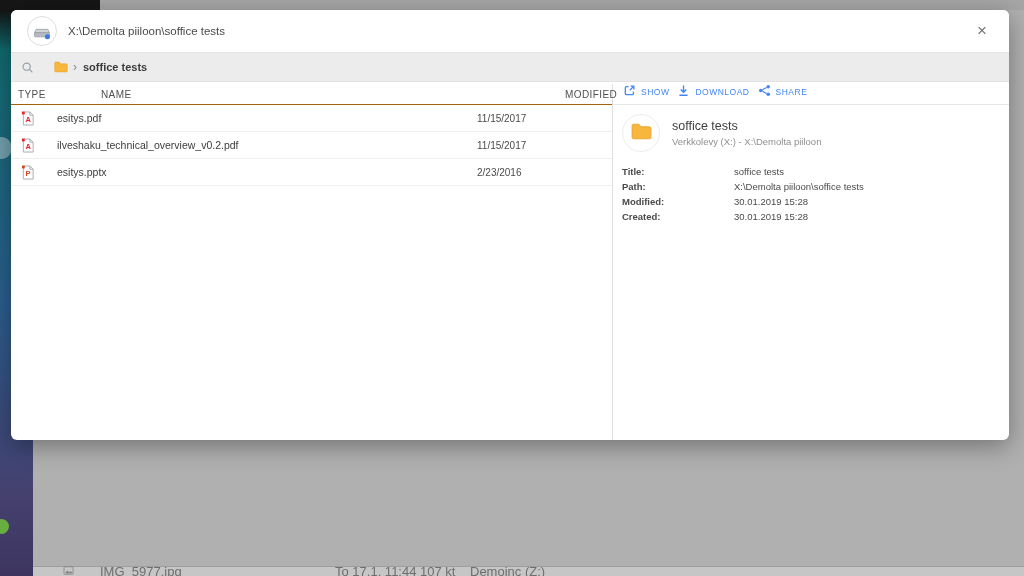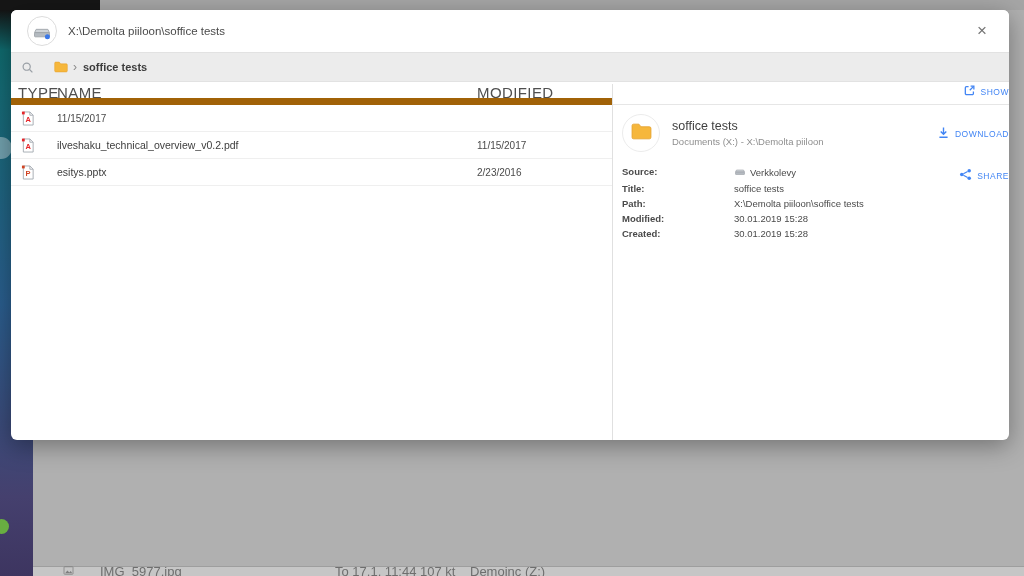--- a/index.html
+++ b/index.html
@@ -35,28 +35,28 @@
   .crumb-search { width:13px; height:13px; margin-right:20px; display:flex; cursor:pointer; }
   .crumb-folder { display:flex; }
   .crumb-sep { color:#8a8a8a; font-size:12px; margin:0 6px 0 5px; }
   .crumb-label { font-size:11px; font-weight:bold; color:#3c3c3c; }
 
   .content { position:absolute; top:74px; bottom:0; left:0; right:0; display:flex; }
   .pane-left { width:602px; border-right:1px solid #e0e0e0; }
   .pane-right { flex:1; }
 
   .thead, .trow { display:grid; grid-template-columns:46px 420px 1fr; align-items:center; }
-  .thead { height:21px; border-bottom:7px solid #a16207; font-size:15px; color:#4f4f4f; letter-spacing:.4px; }
+  .thead { height:21px; border-bottom:1px solid #a16207; font-size:10px; color:#4f4f4f; letter-spacing:.4px;gap:44px; }
   .thead .c-type { padding-left:7px; }
   .trow { height:27px; border-bottom:1px solid #efefef; cursor:pointer; }
   .trow .c-type { padding-left:10px; display:flex; align-items:center; }
   .c-name { font-size:10.5px; color:#3d3d3d; }
   .c-mod { font-size:10px; color:#4a4a4a; }
 
-  .actionbar { height:21px; border-bottom:1px solid #e6e6e6; display:flex; align-items:flex-end; padding-left:10px; gap:26px;flex-direction:column; }
+  .actionbar { height:21px; border-bottom:1px solid #e6e6e6; display:flex; align-items:flex-start; padding-left:10px; gap:8px; }
   .action { display:flex; align-items:center; gap:5px; cursor:pointer; background:none; border:none; }
   .action .lbl { font-size:8.5px; color:#4285f4; letter-spacing:.5px; }
 
   .summary { display:flex; align-items:center; gap:12px; margin:9px 0 0 9px; }
   .sum-circle { width:38px; height:38px; border-radius:50%; border:1px solid #ececec; display:flex; align-items:center; justify-content:center; flex:none; }
   .sum-title { font-size:12.5px; color:#3f3f3f; }
   .sum-sub { font-size:9.5px; color:#8f8f8f; margin-top:3px; }
 
   .details { margin:15px 0 0 9px; }
   .d-row { display:flex; align-items:flex-start; margin-bottom:5px; line-height:10px; }
@@ -127,20 +127,21 @@
 
       <div class="trow">
         <span class="c-type">
           <svg viewBox="0 0 15 16" width="14" height="15">
               <path d="M2.5 1 h7 l3.5 3.5 V15 h-10.5 z" fill="#fff" stroke="#a5abb1"></path>
               <path d="M9.5 1 v3.5 h3.5" fill="none" stroke="#a5abb1"></path>
               <rect x="1" y="0.6" width="3" height="3" fill="#e5252a"></rect>
               <text x="7.6" y="12" text-anchor="middle" font-size="8" font-weight="bold" fill="#e5252a" font-family="Liberation Sans">A</text>
             </svg>
         </span>
+        <span class="c-name">esitys.pdf</span>
         <span class="c-mod">11/15/2017</span>
       </div>
 
       <div class="trow">
         <span class="c-type">
           <svg viewBox="0 0 15 16" width="14" height="15">
               <path d="M2.5 1 h7 l3.5 3.5 V15 h-10.5 z" fill="#fff" stroke="#a5abb1"></path>
               <path d="M9.5 1 v3.5 h3.5" fill="none" stroke="#a5abb1"></path>
               <rect x="1" y="0.6" width="3" height="3" fill="#e5252a"></rect>
               <text x="7.6" y="12" text-anchor="middle" font-size="8" font-weight="bold" fill="#e5252a" font-family="Liberation Sans">A</text>
@@ -196,35 +197,25 @@
       <div class="summary">
         <div class="sum-circle">
           <span>
             <svg viewBox="0 0 20 16" width="21" height="17">
                 <path d="M1 2.5 a1.5 1.5 0 0 1 1.5-1.5 h5 l2 2.5 h8 a1.5 1.5 0 0 1 1.5 1.5 v8.5 a1.5 1.5 0 0 1 -1.5 1.5 h-15 a1.5 1.5 0 0 1 -1.5-1.5 z" fill="#F6B73C" stroke="#E5A22D" stroke-width="0.8"></path>
               </svg>
           </span>
         </div>
         <div>
           <div class="sum-title">soffice tests</div>
-          <div class="sum-sub">Documents (X:) - X:\Demolta piiloon</div>
+          <div class="sum-sub">Verkkolevy (X:) - X:\Demolta piiloon</div>
         </div>
       </div>
 
       <div class="details">
-        <div class="d-row">
-          <span class="d-label">Source:</span>
-          <span class="d-value">
-            <span><svg viewBox="0 0 24 24" width="12" height="12">
-                  <path d="M5 10 h14 l2 4 H3 z" fill="#cfd4d9" stroke="#9aa0a6" stroke-width="1.2"></path>
-                  <rect x="3" y="14" width="18" height="5" rx="1" fill="#b4bac0" stroke="#9aa0a6" stroke-width="1.2"></rect>
-                </svg></span>
-            <span>Verkkolevy</span>
-          </span>
-        </div>
         <div class="d-row">
           <span class="d-label">Title:</span>
           <span class="d-value">soffice tests</span>
         </div>
         <div class="d-row">
           <span class="d-label">Path:</span>
           <span class="d-value">X:\Demolta piiloon\soffice tests</span>
         </div>
         <div class="d-row">
           <span class="d-label">Modified:</span>

